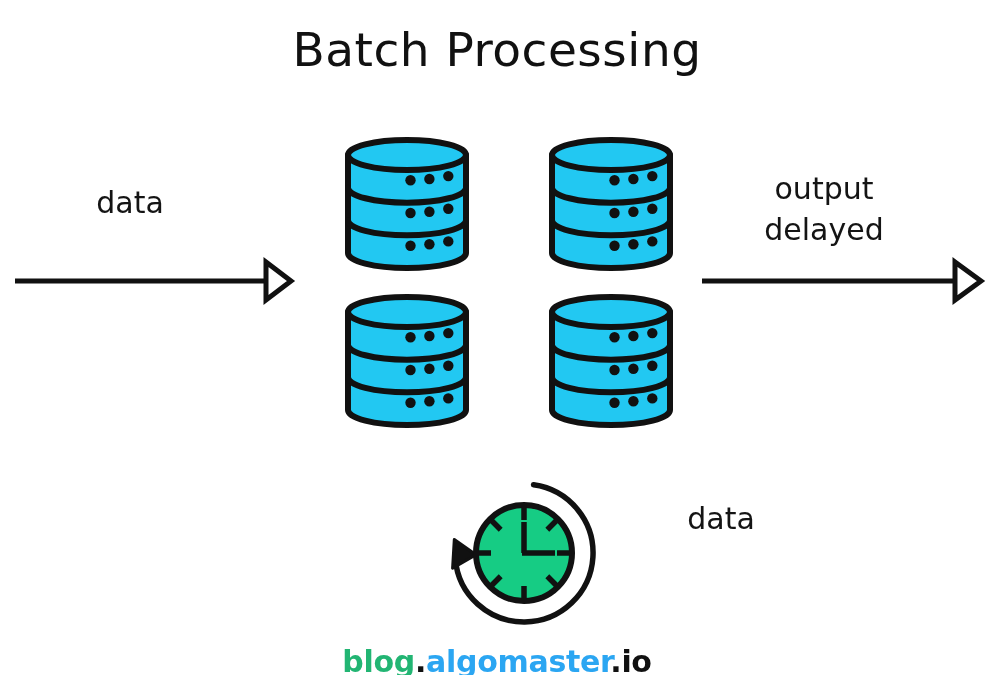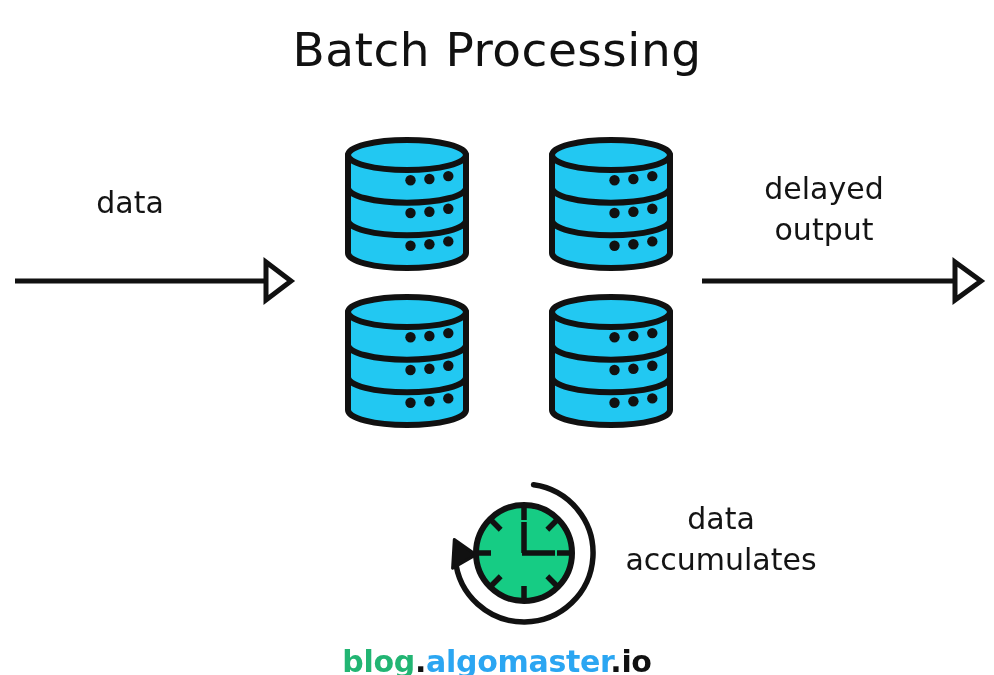--- a/index.html
+++ b/index.html
@@ -73,27 +73,26 @@
 
 <div id="canvas">
 
   <div class="abs diagram-title">Batch Processing</div>
 
   <div class="abs flow-label label-in">
     <div>data</div>
   </div>
 
   <div class="abs flow-label label-out">
+    <div>output</div>
     <div>delayed</div>
-    <div>output</div>
   </div>
 
   <div class="abs flow-label label-acc">
     <div>data</div>
-    <div>accumulates</div>
   </div>
 
   <svg class="abs svg-layer" viewBox="0 0 994 675" xmlns="http://www.w3.org/2000/svg">
 
     <g id="input-arrow">
       <line x1="15" y1="281" x2="266" y2="281" stroke="#111111" stroke-width="5" stroke-linecap="butt"></line>
       <path d="M266 262 L291 281 L266 300 Z" fill="#ffffff" stroke="#111111" stroke-width="5" stroke-linejoin="miter"></path>
     </g>
 
     <g id="output-arrow">

